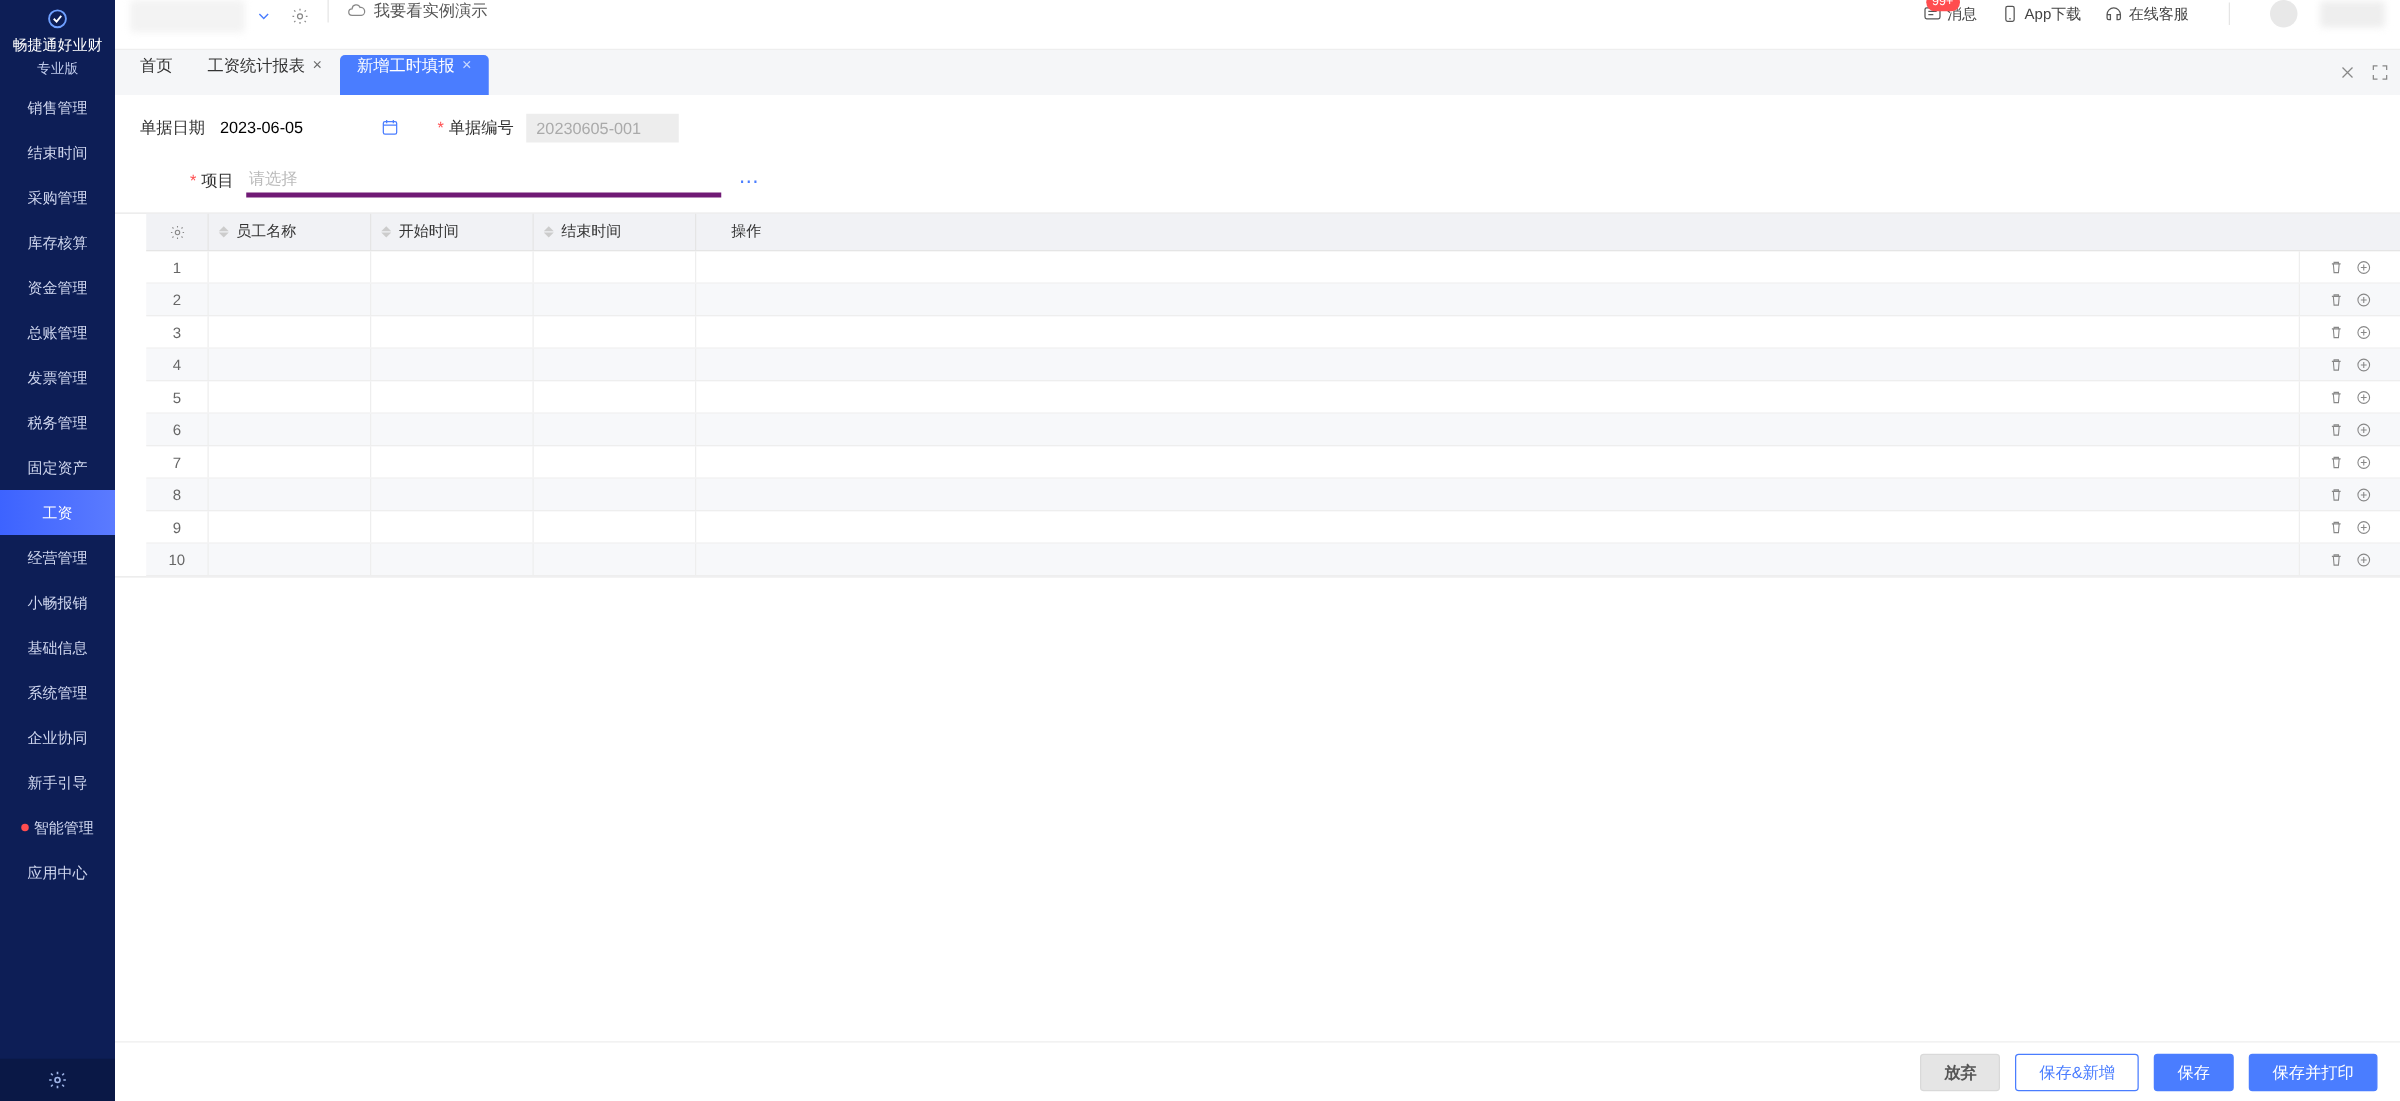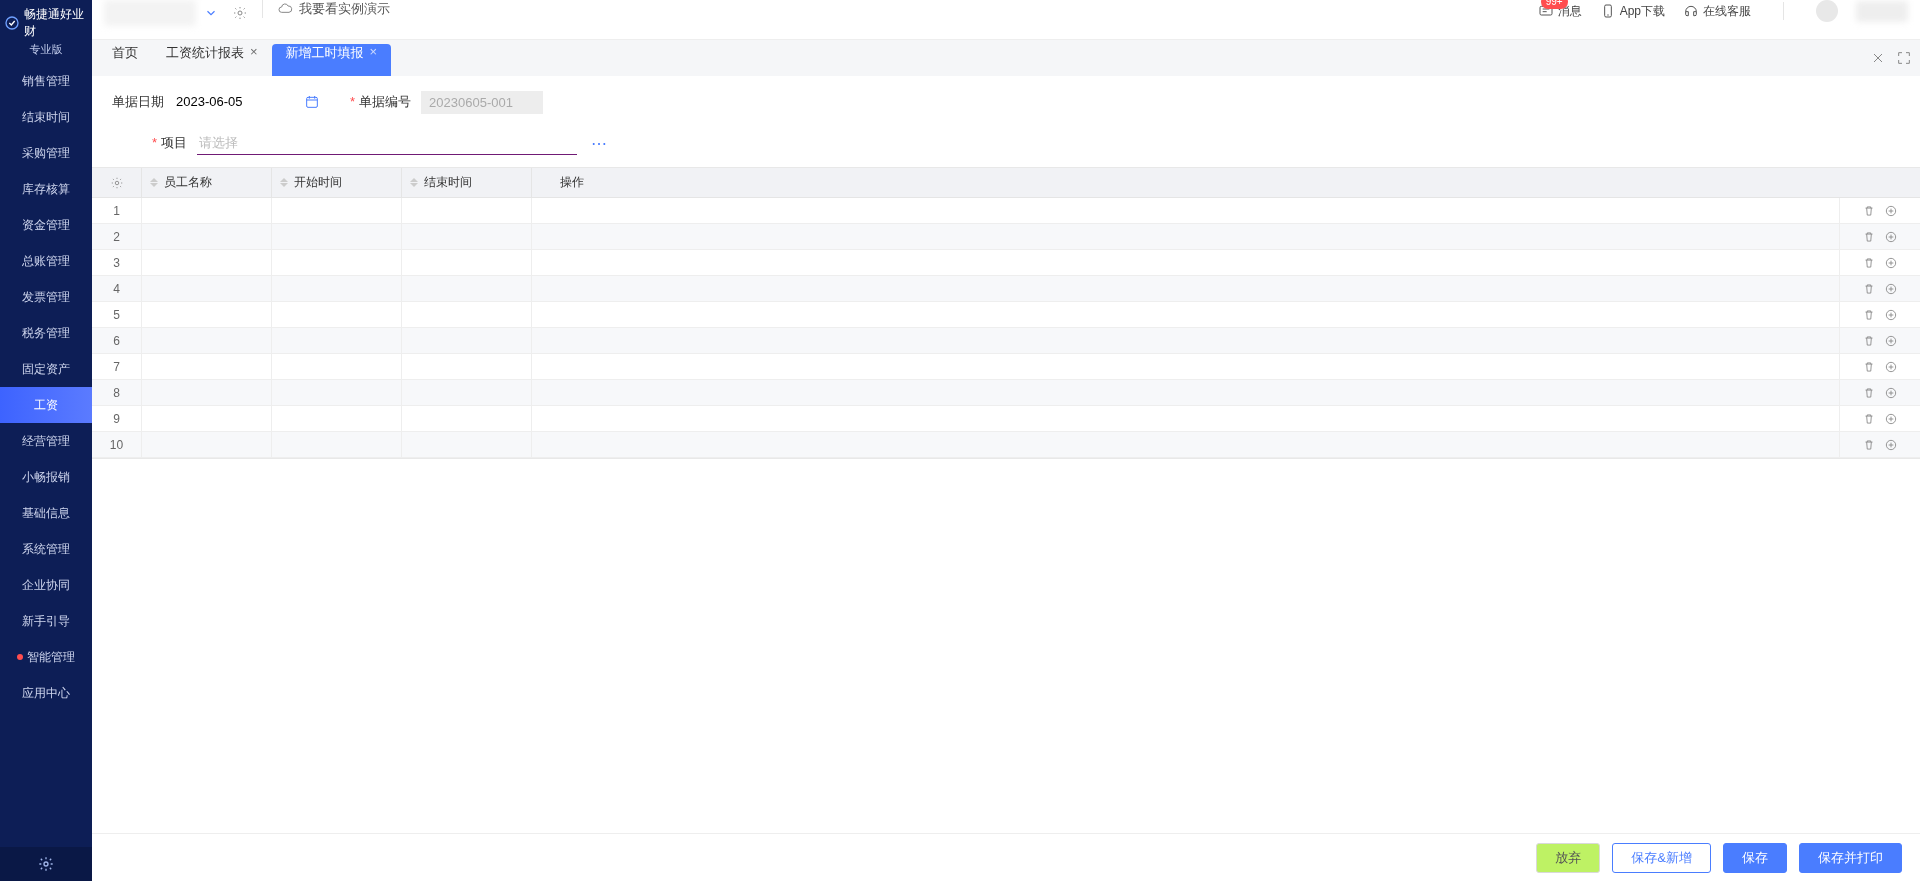--- a/index.html
+++ b/index.html
@@ -1,20 +1,20 @@
 <!DOCTYPE html>
 <html><head>
 <meta charset="utf-8">
 <style>
 * { margin: 0; padding: 0; box-sizing: border-box; font-family: "Microsoft YaHei", -apple-system, sans-serif; }
 body { font-size: 12px; color: #333; background: #fff; overflow: hidden; height: 881px; width: 1920px; position: relative; }
 
 
 .sidebar { position: absolute; left: 0; top: 0; width: 92px; height: 881px; background: #0d1e56; color: #fff; z-index: 100; }
-.logo { display: flex; align-items: center; justify-content: center; padding: 6px 4px 2px; gap: 4px; }
+.logo { display: flex; align-items: center; justify-content: center; padding: 6px 4px 2px; gap: 4px; flex-direction: column; }
 .logo-icon { width: 18px; height: 18px; }
 .logo-text { font-size: 12px; color: #fff; }
 .logo-sub { text-align: center; font-size: 11px; color: #bfcaea; padding-bottom: 6px; }
 .nav { display: flex; flex-direction: column; }
 .nav-item { height: 36px; display: flex; align-items: center; justify-content: center; color: #cfd6ee; font-size: 12px; cursor: pointer; }
 .nav-item.active { background: linear-gradient(90deg,#3d63ff,#5b7bff); color: #fff; }
 .nav-item .dot { width: 6px; height: 6px; border-radius: 50%; background: #ff4d4f; margin-right: 4px; display:inline-block; }
 .sidebar-footer { position: absolute; bottom: 0; left: 0; width: 92px; height: 34px; background: #0a1846; display:flex; align-items:center; justify-content:center; }
 .gear { width: 16px; height: 16px; }
 
@@ -46,28 +46,28 @@
 
 .content { position:absolute; left:92px; top:76px; right:0; bottom:48px; background:#fff; overflow:auto; }
 .form-row { display:flex; align-items:center; padding:14px 20px 10px; gap:30px; border-bottom:1px solid transparent; }
 .form-field { display:flex; align-items:center; gap:10px; }
 .label { font-size:13px; color:#333; white-space:nowrap; }
 .req::before { content:"*"; color:#ff4d4f; margin-right:4px; }
 .input-date { width:120px; border:none; border-bottom:1px solid transparent; font-size:13px; padding:4px 2px; outline:none; }
 .date-icon { width:16px; height:16px; cursor:pointer; }
 .order-no { background:#ededed; color:#aaa; padding:4px 30px 4px 8px; font-size:13px; min-width:120px; display:inline-block; }
 .project-row { display:flex; align-items:center; padding:6px 20px 12px 60px; gap:10px; }
-.project-input { width:380px; border:none; border-bottom:1px solid #701a75; padding:4px 2px; font-size:13px; outline:none; color:#333; }
+.project-input { width:380px; border:none; border-bottom:4px solid #701a75; padding:4px 2px; font-size:13px; outline:none; color:#333; }
 .project-input::placeholder { color:#bbb; }
 .ellipsis-btn { color:#4a7dff; cursor:pointer; font-size:16px; padding:0 4px; }
 
 .section-title { font-size:13px; color:#333; font-weight:600; padding:4px 10px 8px; }
 
 
-.table { border:1px solid #e8e8e8; border-left:none; border-right:none; }
+.table { border:1px solid #e8e8e8; border-left:none; border-right:none;padding-left:25px; }
 .thead { display:flex; background:#f1f2f5; height:30px; align-items:stretch; border-bottom:1px solid #e5e5e5; }
 .th { display:flex; align-items:center; padding:0 8px; font-size:12px; color:#333; border-right:1px solid #e5e5e5; }
 .th-gear { width:50px; justify-content:center; }
 .th-emp { width:130px; }
 .th-start { width:130px; }
 .th-end { width:130px; }
 .th-hours { flex:1; }
 .th-ops { width:80px; justify-content:center; border-right:none; }
 .sort-ic { width:8px; display:flex; flex-direction:column; margin-right:6px; }
 .sort-ic span { width:0; height:0; border-left:4px solid transparent; border-right:4px solid transparent; }
@@ -83,21 +83,21 @@
 .td-emp { width:130px; }
 .td-start { width:130px; }
 .td-end { width:130px; }
 .td-hours { flex:1; }
 .td-ops { width:80px; justify-content:center; gap:8px; border-right:none; }
 .row-ic { width:14px; height:14px; cursor:pointer; }
 
 
 .footer { position:absolute; left:92px; right:0; bottom:0; height:48px; background:#fff; border-top:1px solid #eee; display:flex; align-items:center; justify-content:flex-end; padding:0 18px; gap:12px; }
 .btn { height:30px; padding:0 18px; border-radius:3px; font-size:13px; cursor:pointer; display:flex; align-items:center; }
-.btn-default { background:#bef264; border:1px solid #d9d9d9; color:#555; }
+.btn-default { background:#e5e5e5; border:1px solid #d9d9d9; color:#555;font-weight:bold; }
 .btn-outline { background:#fff; border:1px solid #4a7dff; color:#4a7dff; }
 .btn-primary { background:#4a7dff; border:1px solid #4a7dff; color:#fff; }
 
 svg { display:block; }
 </style>
 </head>
 <body>
 
 <div class="sidebar">
   <div class="logo">

